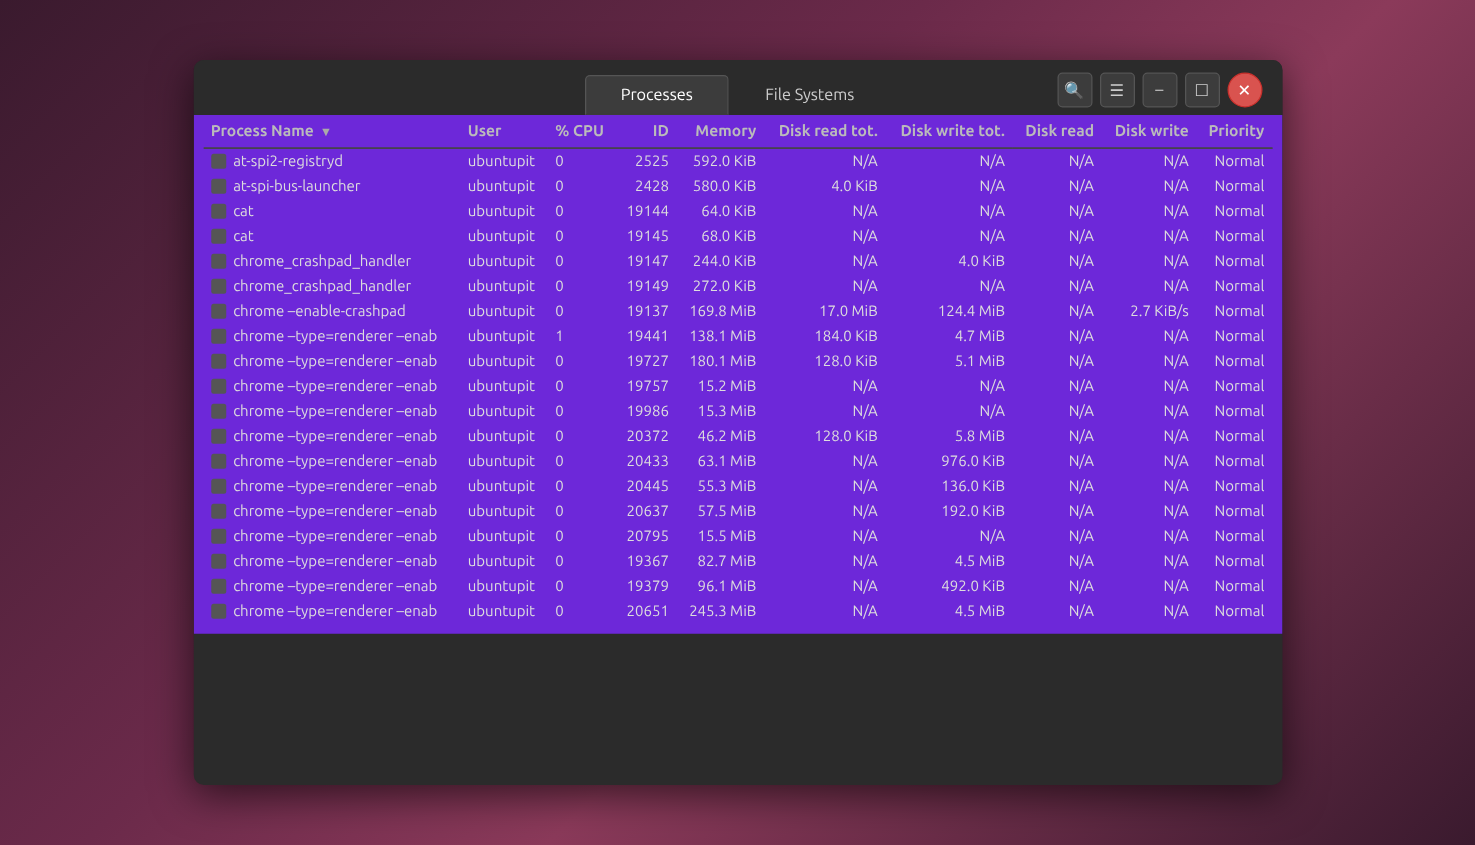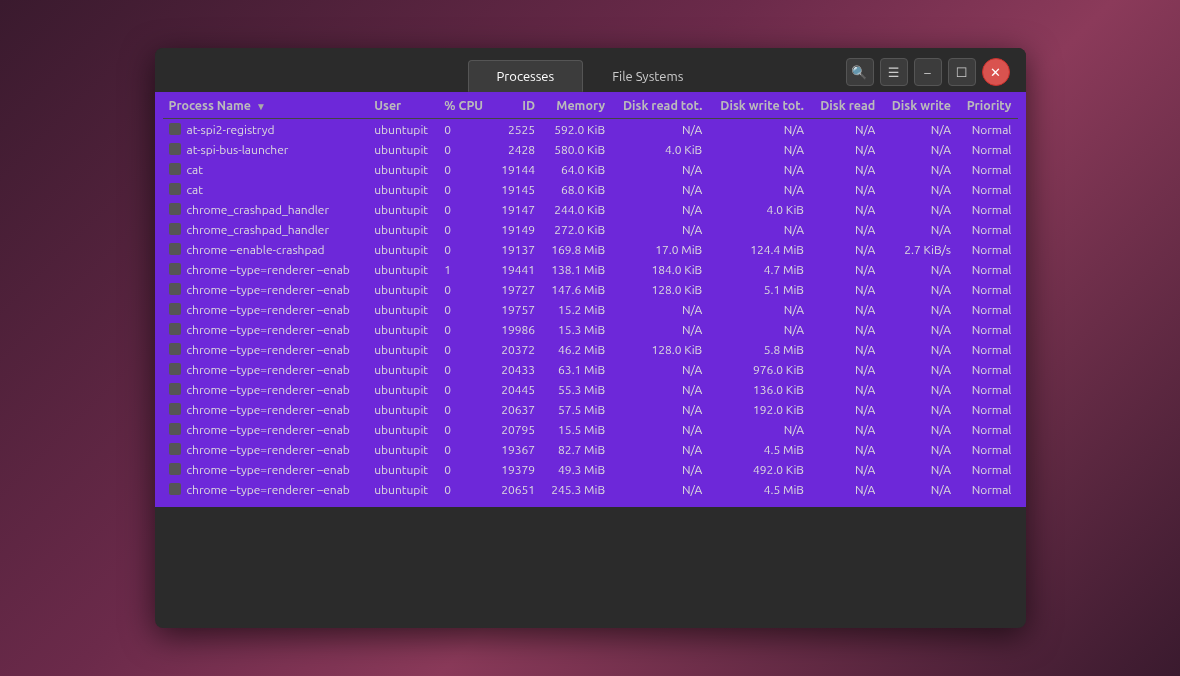--- a/index.html
+++ b/index.html
@@ -302,21 +302,21 @@
           <tr>
     <td>
       <div class="process-cell">
         <div class="proc-icon"></div>
         <span>chrome –type=renderer –enab</span>
       </div>
     </td>
     <td>ubuntupit</td>
     <td class="center">0</td>
     <td class="right">19727</td>
-    <td class="right">147.6 MiB</td>
+    <td class="right">180.1 MiB</td>
     <td class="right">128.0 KiB</td>
     <td class="right">5.1 MiB</td>
     <td class="right">N/A</td>
     <td class="right">N/A</td>
     <td class="right">Normal</td>
   </tr>
           <tr>
     <td>
       <div class="process-cell">
         <div class="proc-icon"></div>
@@ -455,21 +455,21 @@
           <tr>
     <td>
       <div class="process-cell">
         <div class="proc-icon"></div>
         <span>chrome –type=renderer –enab</span>
       </div>
     </td>
     <td>ubuntupit</td>
     <td class="center">0</td>
     <td class="right">19379</td>
-    <td class="right">49.3 MiB</td>
+    <td class="right">96.1 MiB</td>
     <td class="right">N/A</td>
     <td class="right">492.0 KiB</td>
     <td class="right">N/A</td>
     <td class="right">N/A</td>
     <td class="right">Normal</td>
   </tr>
           <tr>
     <td>
       <div class="process-cell">
         <div class="proc-icon"></div>

